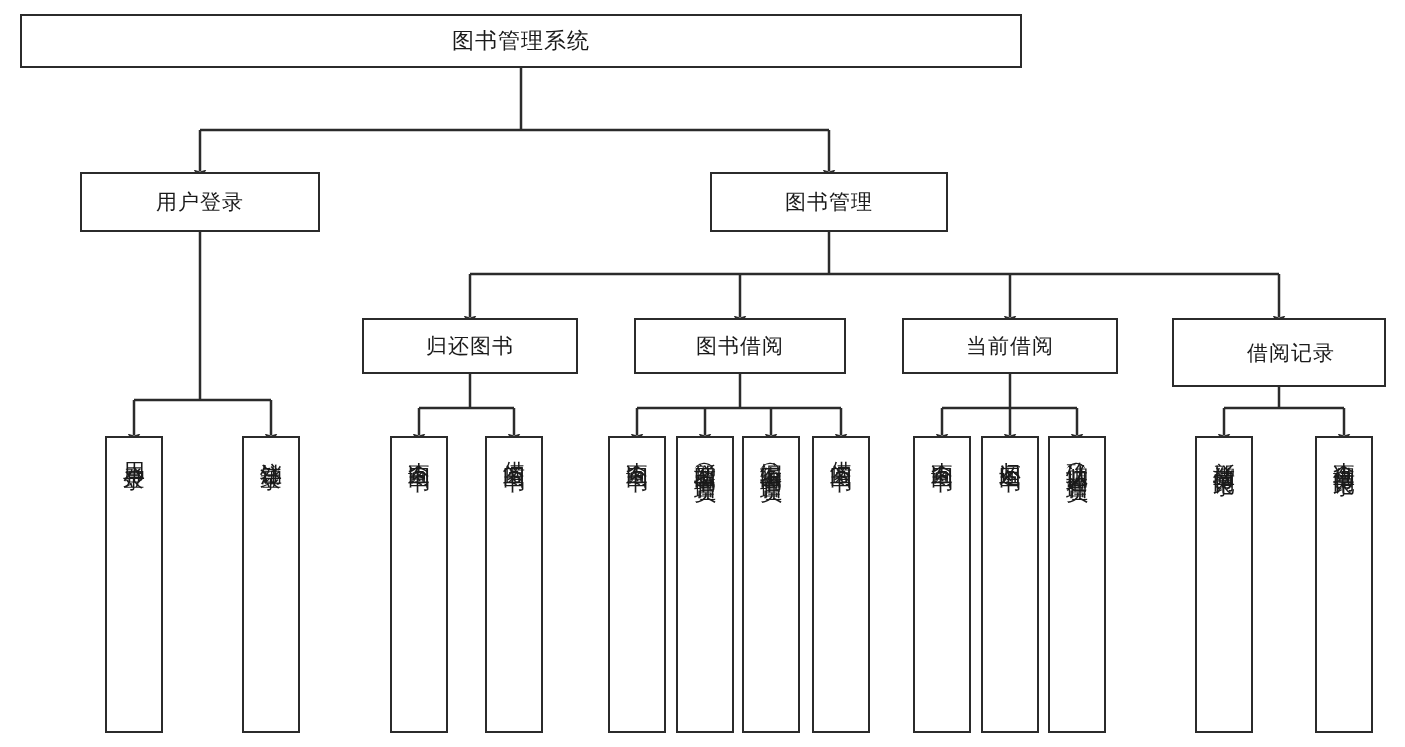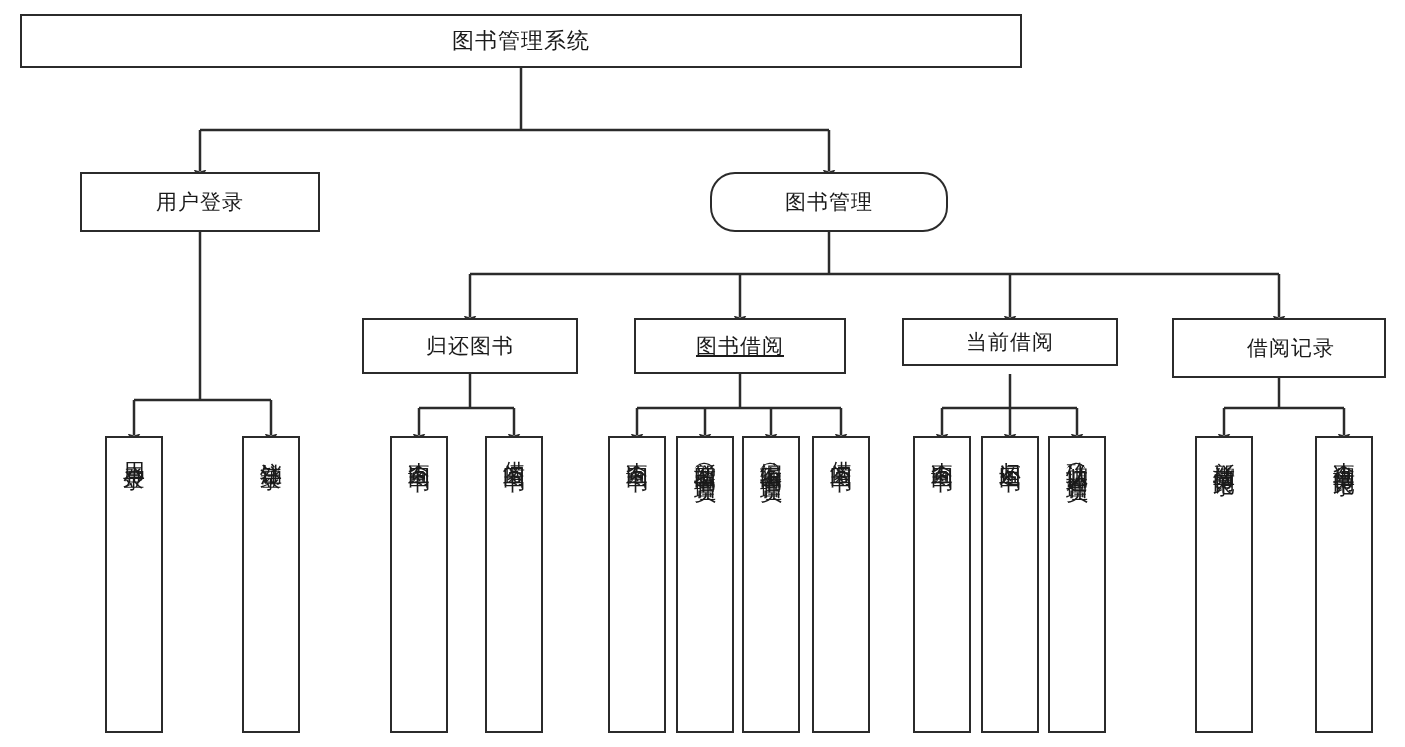--- a/index.html
+++ b/index.html
@@ -119,33 +119,33 @@
       </g>
   </svg>
 
   <div id="nodes-layer">
       <div class="node horizontal" id="root-node" style="left: 20px; top: 14px; width: 1002px; height: 54px;">
         <span class="node-label">图书管理系统</span>
       </div>
       <div class="node horizontal" id="node-user-login" style="left: 80px; top: 172px; width: 240px; height: 60px;">
         <span class="node-label">用户登录</span>
       </div>
-      <div class="node horizontal" id="node-book-manage" style="left: 710px; top: 172px; width: 238px; height: 60px; border-radius: 25px;">
+      <div class="node horizontal" id="node-book-manage" style="left: 710px; top: 172px; width: 238px; height: 60px;">
         <span class="node-label">图书管理</span>
       </div>
       <div class="node horizontal" id="node-new-book-recommend" style="left: 362px; top: 318px; width: 216px; height: 56px;">
         <span class="node-label">归还图书</span>
       </div>
-      <div class="node horizontal" id="node-book-borrow" style="left: 634px; top: 318px; width: 212px; height: 56px; text-decoration: underline;">
+      <div class="node horizontal" id="node-book-borrow" style="left: 634px; top: 318px; width: 212px; height: 56px;">
         <span class="node-label">图书借阅</span>
       </div>
-      <div class="node horizontal" id="node-current-borrow" style="left: 902px; top: 318px; width: 216px; height: 48px;">
+      <div class="node horizontal" id="node-current-borrow" style="left: 902px; top: 318px; width: 216px; height: 56px;">
         <span class="node-label">当前借阅</span>
       </div>
-      <div class="node horizontal" id="node-borrow-record" style="left: 1172px; top: 318px; width: 214px; height: 60px; padding-left: 24px;">
+      <div class="node horizontal" id="node-borrow-record" style="left: 1172px; top: 318px; width: 214px; height: 69px; padding-left: 24px;">
         <span class="node-label">借阅记录</span>
       </div>
       <div class="node vertical" id="node-leaf-user-login" style="left: 105px; top: 436px; width: 58px; height: 297px;">
         <span class="node-label">用户登录</span>
       </div>
       <div class="node vertical" id="node-leaf-logout-login" style="left: 242px; top: 436px; width: 58px; height: 297px;">
         <span class="node-label">注销登录</span>
       </div>
       <div class="node vertical" id="node-leaf-query-book-recommend" style="left: 390px; top: 436px; width: 58px; height: 297px;">
         <span class="node-label">查询图书</span>

